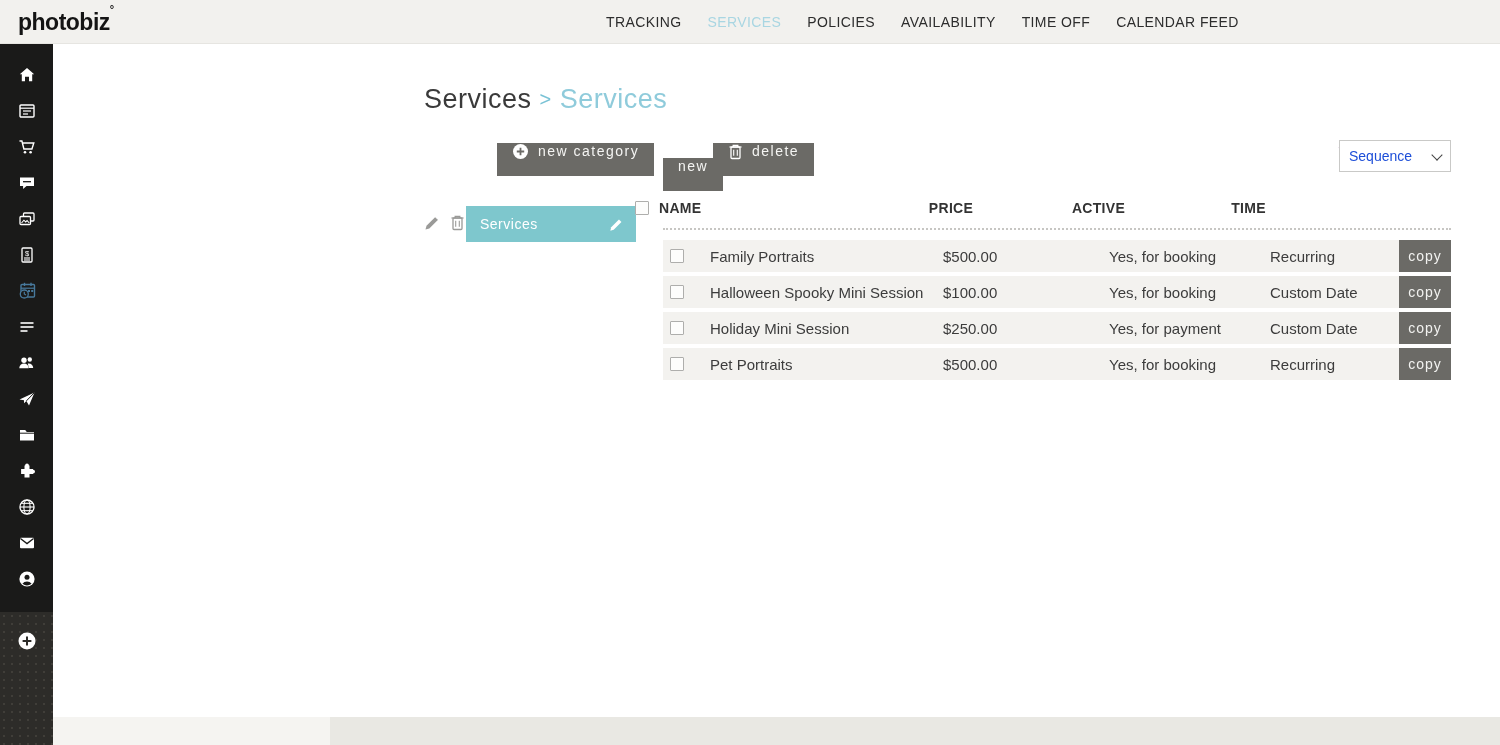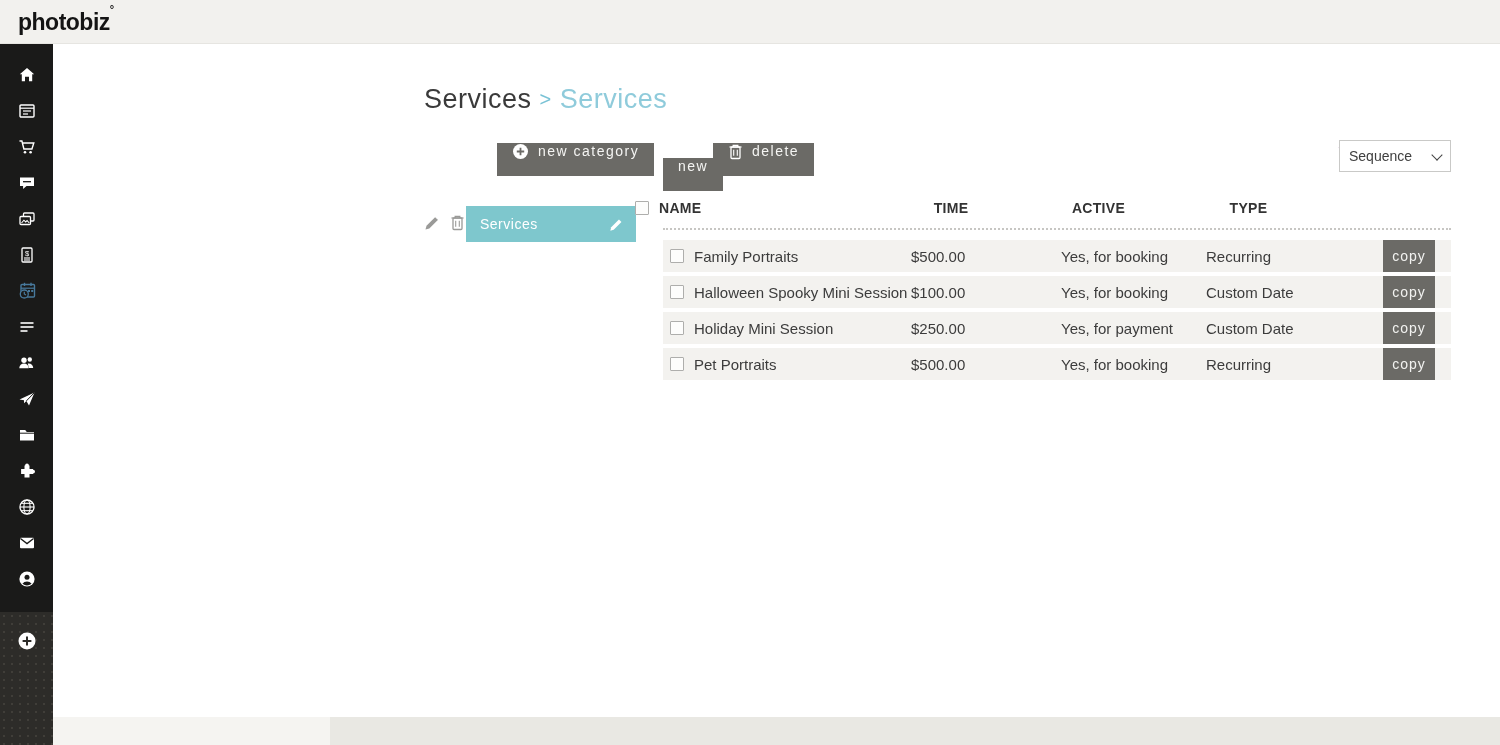--- a/index.html
+++ b/index.html
@@ -37,21 +37,21 @@
   .gbtn { background:#6b6a66; color:#f5f5f3; border:none; height:33px; font-size:14px;
           letter-spacing:1.5px; font-family:"Liberation Sans", sans-serif;
           display:inline-flex; gap:9px; padding:0 15px; cursor:pointer; }
   .btn-newcat { left:444px; top:99px; }
   .btn-new { left:610px; top:114px; }
   .btn-delete { left:660px; top:99px; }
 
   .sortby-label { left:1285px; top:92px; font-size:15px; color:#701a75; }
   .sort-wrap { left:1286px; top:96px; width:112px; height:32px; }
   .sort-wrap select { width:112px; height:32px; border:1px solid #c9c9c7; background:#fff;
-          font-size:14px; color:#404040; padding:0 24px 0 9px; appearance:none; -webkit-appearance:none;
+          font-size:14px; color:#1d4ed8; padding:0 24px 0 9px; appearance:none; -webkit-appearance:none;
           font-family:"Liberation Sans", sans-serif; cursor:pointer; }
   .sort-wrap::after { content:""; position:absolute; right:10px; top:11px; width:7px; height:7px;
           border-right:1.5px solid #444; border-bottom:1.5px solid #444; transform:rotate(45deg);
           pointer-events:none; }
 
   
   .cat-tools { left:371px; top:170px; display:flex; gap:9px; align-items:center; }
   .cat-tools .ticon { cursor:pointer; }
   .cat-box { left:413px; top:162px; width:170px; height:36px; background:#7ec7cd; color:#fff;
              display:flex; align-items:center; font-size:14px; letter-spacing:0.5px;
@@ -61,42 +61,50 @@
   
   .table { left:575px; top:151px; width:788px; }
   .thead { display:grid; grid-template-columns:24px 217px 150px 145px 155px 1fr;
            align-items:center; padding-left:7px; height:26px; }
   .thead .th { font-size:14px; font-weight:bold; color:#333; letter-spacing:0.3px; }
   .th-c { text-align:center; }
   .dotline { left:610px; top:184px; width:788px; border-top:2px dotted #c7c6c3; }
   .rows { left:610px; top:196px; width:788px; }
   .trow { position:relative; display:grid; grid-template-columns:24px 217px 150px 145px 155px 1fr;
           align-items:center; padding-left:7px; height:32px; margin-bottom:4px;
-          background:#f3f2ef; cursor:pointer; }
+          background:#f3f2ef; cursor:pointer;gap:16px; }
   .trow .cell { font-size:15px; color:#3c3c3c; }
   .cell-c { }
   .cbx { width:14px; height:14px; border:1px solid #aeaeac; background:#fdfdfc; border-radius:1px;
          display:inline-block; cursor:pointer; }
-  .copy-btn { position:absolute; right:16px; top:0; width:52px; height:32px; background:#6b6a66;
+  .copy-btn { position:absolute; right:0; top:0; width:52px; height:32px; background:#6b6a66;
           color:#f2f2f0; border:none; font-size:14px; letter-spacing:1px; cursor:pointer;
           font-family:"Liberation Sans", sans-serif; }
 
   
   .footer-left { left:0; bottom:0; width:277px; height:28px; background:#f5f4f1; }
   .footer-right { left:277px; bottom:0; width:1170px; height:28px; background:#e9e8e3; }
 
   svg { display:block; }
 </style>
 </head>
 <body>
 
 <div class="page">
 
   <div class="topbar">
     <div class="logo"><span>photobiz</span><sup>°</sup></div>
+    <nav class="topnav">
+      <a>TRACKING</a>
+      <a class="active">SERVICES</a>
+      <a>POLICIES</a>
+      <a>AVAILABILITY</a>
+      <a>TIME OFF</a>
+      <a>CALENDAR FEED</a>
+    </nav>
   </div>
 
   <div class="sidebar">
     <div class="side-top">
       <div class="side-item">
         <span>
             <svg width="20" height="20" viewBox="0 0 20 20">
               <path d="M10 3l7.2 6.2h-2v7H12v-4.4H8V16.2H4.8v-7h-2z" fill="#fff"></path>
             </svg>
           </span>
@@ -309,23 +317,23 @@
           <svg width="15" height="15" viewBox="0 0 17 17">
             <path d="M1.5 15.5l1-3.8 8.8-8.8 2.8 2.8-8.8 8.8z" fill="#fff"></path>
           </svg>
         </span>
     </div>
 
     <div class="abs table">
       <div class="thead">
         <span class="cbx"></span>
         <span class="th">NAME</span>
+        <span class="th th-c">PRICE</span>
+        <span class="th th-c">ACTIVE</span>
         <span class="th th-c">TIME</span>
-        <span class="th th-c">ACTIVE</span>
-        <span class="th th-c">TYPE</span>
         <span></span>
       </div>
     </div>
     <div class="abs dotline"></div>
 
     <div class="abs rows">
 
       <div class="trow">
         <span class="cbx"></span>
         <span class="cell">Family Portraits</span>

